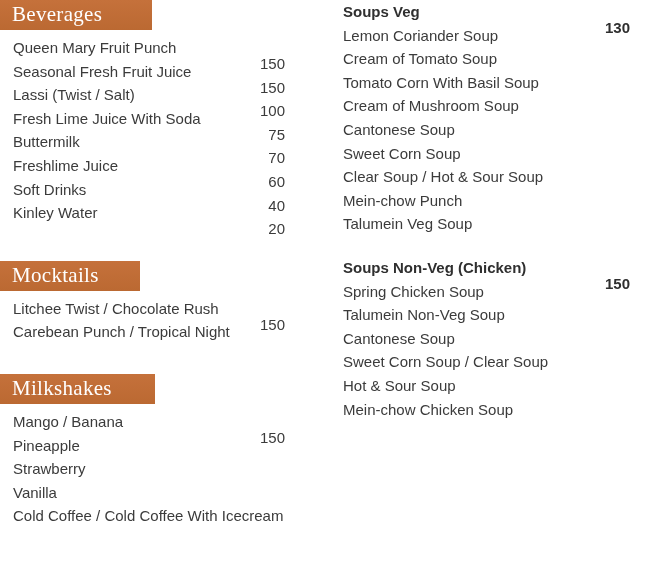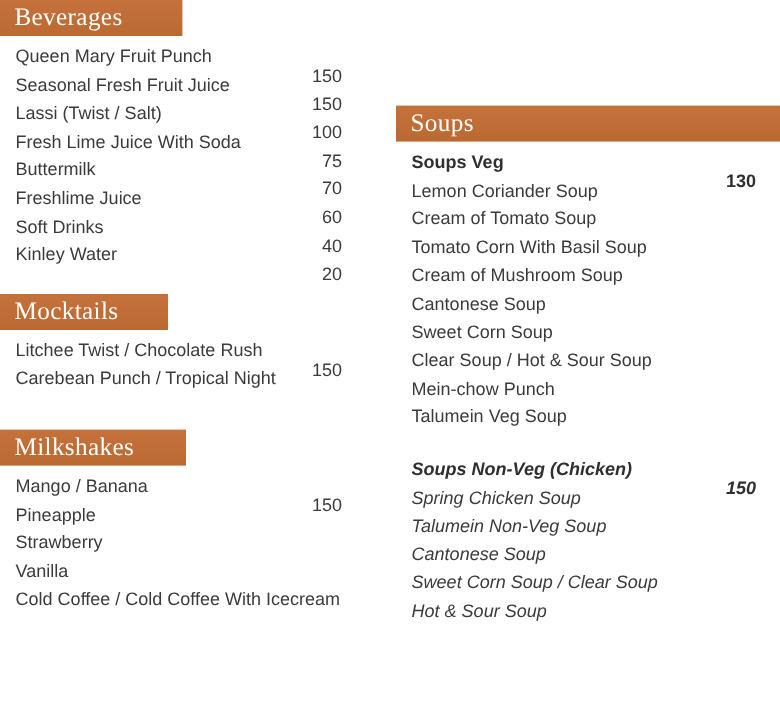--- a/index.html
+++ b/index.html
@@ -87,23 +87,23 @@
     top: 16px;
     text-align: right;
   }
   .col-left .row .price { left: 240px; width: 45px; }
   .col-right .row .price { left: 255px; width: 45px; }
 
   .row.bold .name { font-weight: bold; color: #2f2f2f; }
   .row.bold .price { font-weight: bold; color: #2f2f2f; }
 
   .soups-offset { margin-top: 88px; }
-  .mocktails-offset { margin-top: 20px; padding-left: 31px; }
+  .mocktails-offset { margin-top: 36px; padding-left: 31px; }
   .milkshakes-offset { margin-top: 30px; }
-  .nonveg-offset { margin-top: 20px; font-style: italic; }
+  .nonveg-offset { margin-top: 20px; }
 </style>
 </head>
 <body>
 
 <div class="menu">
 
   <div class="col col-left">
 
     <div class="section-header">
       <div class="band band-beverages"></div>
@@ -182,24 +182,20 @@
       </li>
       <li class="row">
         <span class="name">Cold Coffee / Cold Coffee With Icecream</span>
         <span class="price"></span>
       </li>
     </ul>
   </div>
 
   <div class="col col-right">
 
-    <div class="section-header soups-offset">
-      <div class="band band-soups"></div>
-      <div class="title">Soups</div>
-    </div>
 
     <ul class="items">
       <li class="row bold">
         <span class="name">Soups Veg</span>
         <span class="price">130</span>
       </li>
       <li class="row">
         <span class="name">Lemon Coriander Soup</span>
         <span class="price"></span>
       </li>
@@ -255,15 +251,19 @@
         <span class="price"></span>
       </li>
       <li class="row">
         <span class="name">Sweet Corn Soup / Clear Soup</span>
         <span class="price"></span>
       </li>
       <li class="row">
         <span class="name">Hot &amp; Sour Soup</span>
         <span class="price"></span>
       </li>
+      <li class="row">
+        <span class="name">Mein-chow Chicken Soup</span>
+        <span class="price"></span>
+      </li>
     </ul>
   </div>
 </div>
 
 </body></html>

